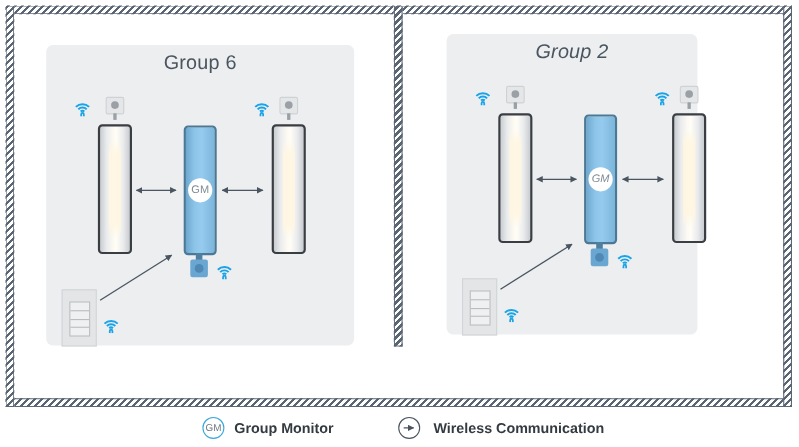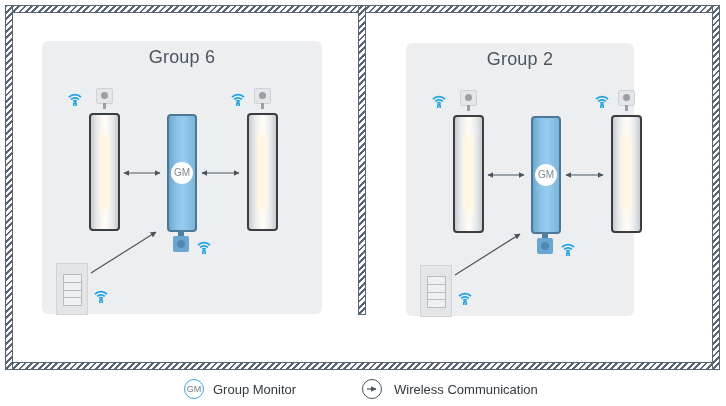--- a/index.html
+++ b/index.html
@@ -23,21 +23,21 @@
   .sensor{position:absolute;width:15px;height:14px;background:#e4e6e8;border:1px solid #cfd2d5;border-radius:2px;}
   .sensor::after{content:"";position:absolute;left:4px;top:3px;width:7px;height:7px;border-radius:50%;background:#9aa0a6;}
   .sensor-neck{position:absolute;width:3px;height:6px;background:#9aa0a6;}
   .gm-sensor{position:absolute;width:16px;height:16px;background:#6aa6d2;border-radius:2px;}
   .gm-sensor::after{content:"";position:absolute;left:4px;top:4px;width:8px;height:8px;border-radius:50%;background:#4f88b3;}
   .gm-neck{position:absolute;width:6px;height:7px;background:#4f7f9f;}
   .wifi{position:absolute;width:14px;height:14px;}
   .keypad{position:absolute;width:30px;height:50px;background:#e3e5e7;border:1px solid #d2d5d8;}
   .keypad-inner{position:absolute;left:6px;top:10px;width:17px;height:30px;border:1px solid #b9bdc1;background:#eef0f1;}
   .keypad-line{position:absolute;left:0;right:0;height:1px;background:#b9bdc1;}
-  .legend-text{position:absolute;font-size:13px;color:#333a40;}
+  .legend-text{position:absolute;font-size:13px;color:#333a40;font-weight:bold;}
   .legend-gm{position:absolute;width:18px;height:18px;border:1.5px solid #39a7dc;border-radius:50%;color:#6d7882;font-size:9px;line-height:18px;text-align:center;}
   .legend-arrow{position:absolute;width:18px;height:18px;border:1.5px solid #4a5560;border-radius:50%;}
 </style>
 </head>
 <body>
 
 <svg width="0" height="0" style="position:absolute">
   <defs>
     <symbol id="wifi-sym" viewBox="0 0 14 14">
       <path d="M1 5.2 A8.5 8.5 0 0 1 13 5.2" fill="none" stroke="#1aa3e6" stroke-width="1.8"></path>
@@ -94,21 +94,21 @@
       <use href="#wifi-sym"></use>
     </svg>
 
   <svg class="abs" style="left:0;top:0;" width="280" height="273">
     <line x1="82" y1="132" x2="118" y2="132" stroke="#4a5560" stroke-width="1.2" marker-start="url(#ah)" marker-end="url(#ah)"></line>
     <line x1="160" y1="132" x2="197" y2="132" stroke="#4a5560" stroke-width="1.2" marker-start="url(#ah)" marker-end="url(#ah)"></line>
     <line x1="49" y1="232" x2="114" y2="191" stroke="#4a5560" stroke-width="1.2" marker-end="url(#ah)"></line>
   </svg>
 </div>
 
-<div class="abs panel" style="left:406px;top:43px;width:228px;height:273px;">
+<div class="abs panel" style="left:406px;top:31px;width:228px;height:273px;font-style:italic;">
   <div class="group-title">Group 2</div>
 
   <svg class="wifi" style="left:26px;top:51px;">
       <use href="#wifi-sym"></use>
     </svg>
   <div class="sensor" style="left:54px;top:47px;"></div>
   <div class="sensor-neck" style="left:61px;top:62px;"></div>
   <div class="fixture" style="left:47px;top:72px;width:27px;height:114px;"></div>
 
   <div class="gm-fixture" style="left:125px;top:73px;width:26px;height:114px;">

